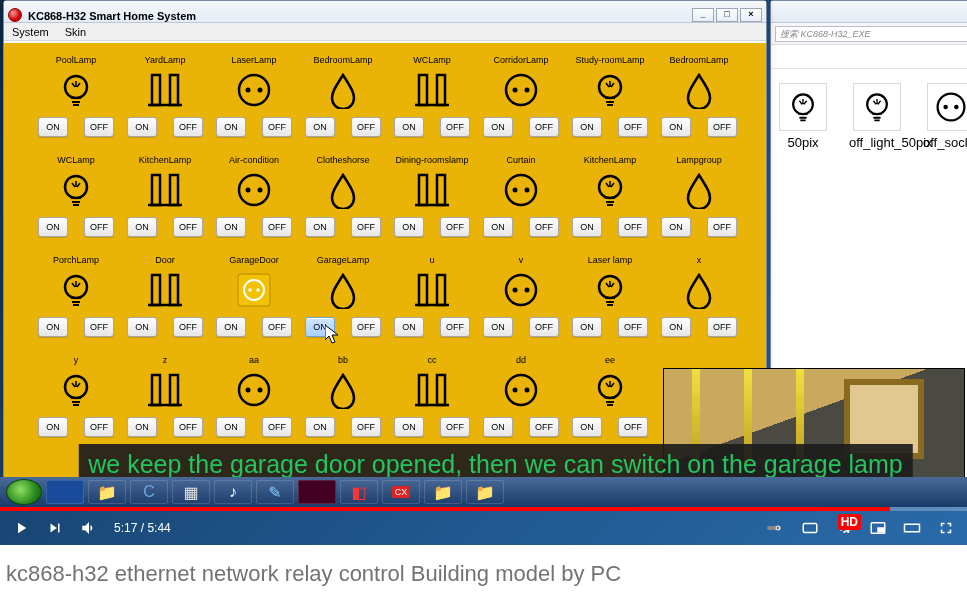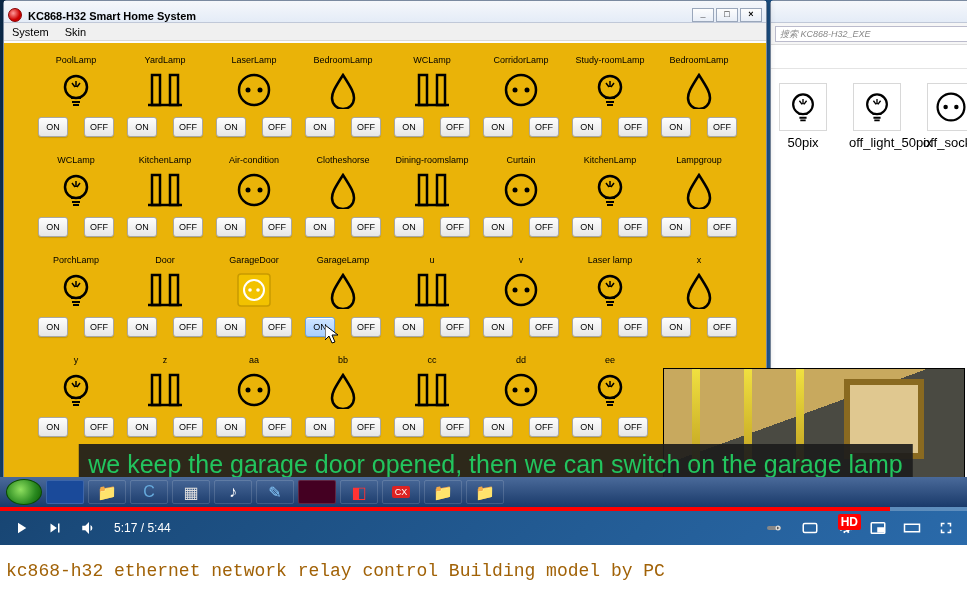--- a/index.html
+++ b/index.html
@@ -62,21 +62,21 @@
   .progress-bg { position:absolute; left:0; right:0; bottom:34px; height:4px; background:rgba(255,255,255,.25);}
   .progress-fg { height:100%; background:#f00;}
 
   
   .yt-controls { position:absolute; left:0; right:0; bottom:0; height:34px; background:transparent; display:flex; align-items:center; padding:0 12px; color:#fff; font-size:12px; gap:16px; }
   .yt-controls .right { margin-left:auto; display:flex; gap:16px; align-items:center; }
   .yt-ico { width:18px; height:18px; display:inline-flex; align-items:center; justify-content:center; cursor:pointer; fill:#fff; }
   .hd-badge { background:#f00; color:#fff; font-size:12px; padding:1px 3px; border-radius:2px; font-weight:bold;}
 
   
-  .video-title { padding: 16px 6px 0; font-size: 18px; color:#a16207; font-family: Liberation Mono, monospace;}
+  .video-title { padding: 16px 6px 0; font-size: 22px; color:#737373; font-family: Liberation Sans, sans-serif;}
 
   
   svg { display:block; }
   .cursor-overlay { position:absolute; width:14px; height:20px; pointer-events:none;}
 </style>
 </head>
 <body>
 
 <div class="video-frame">
   <div class="desktop-bg"></div>

